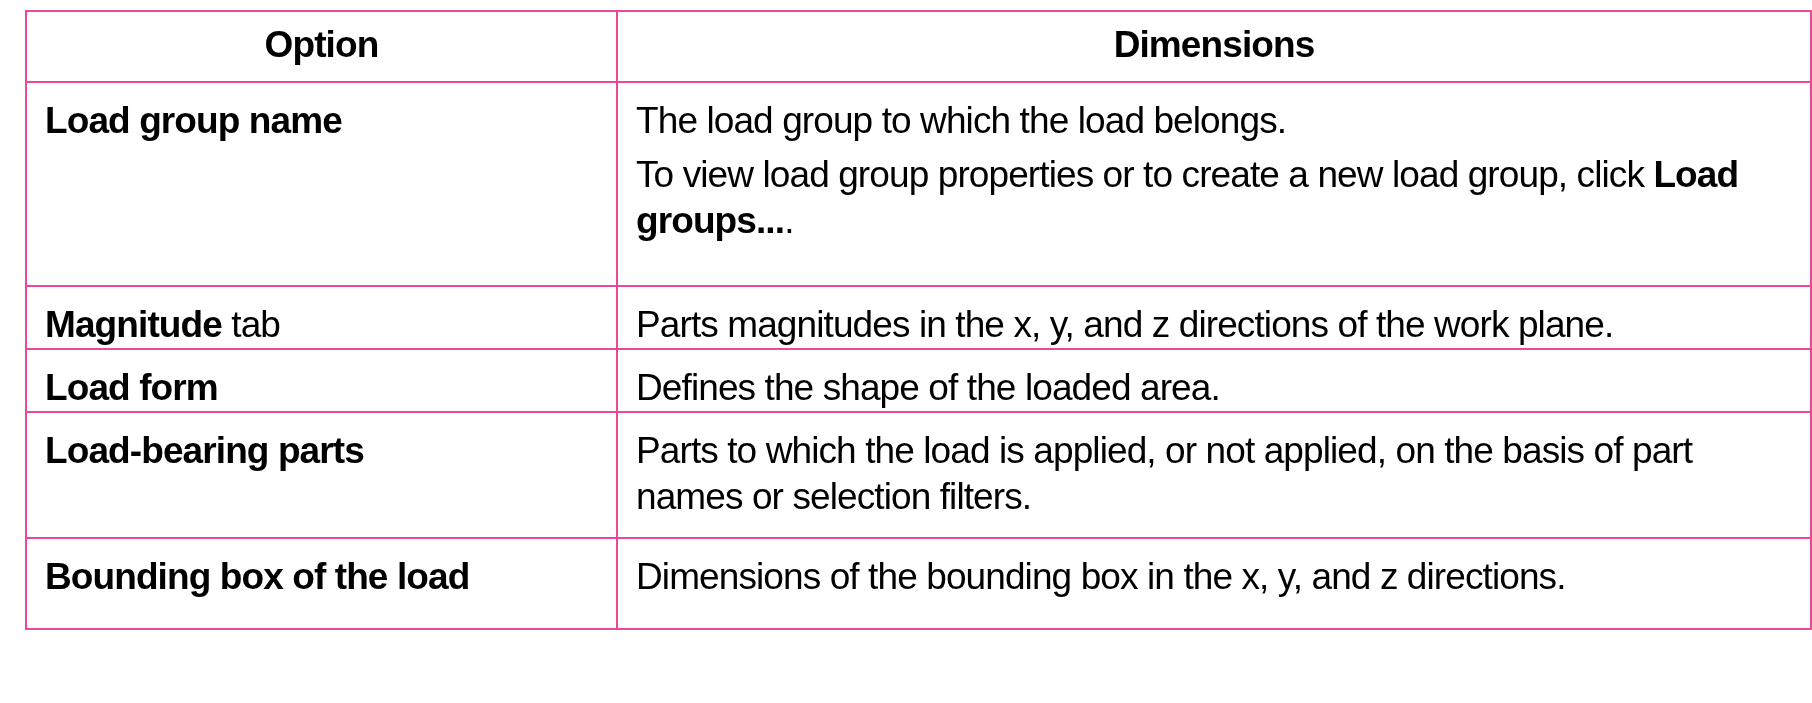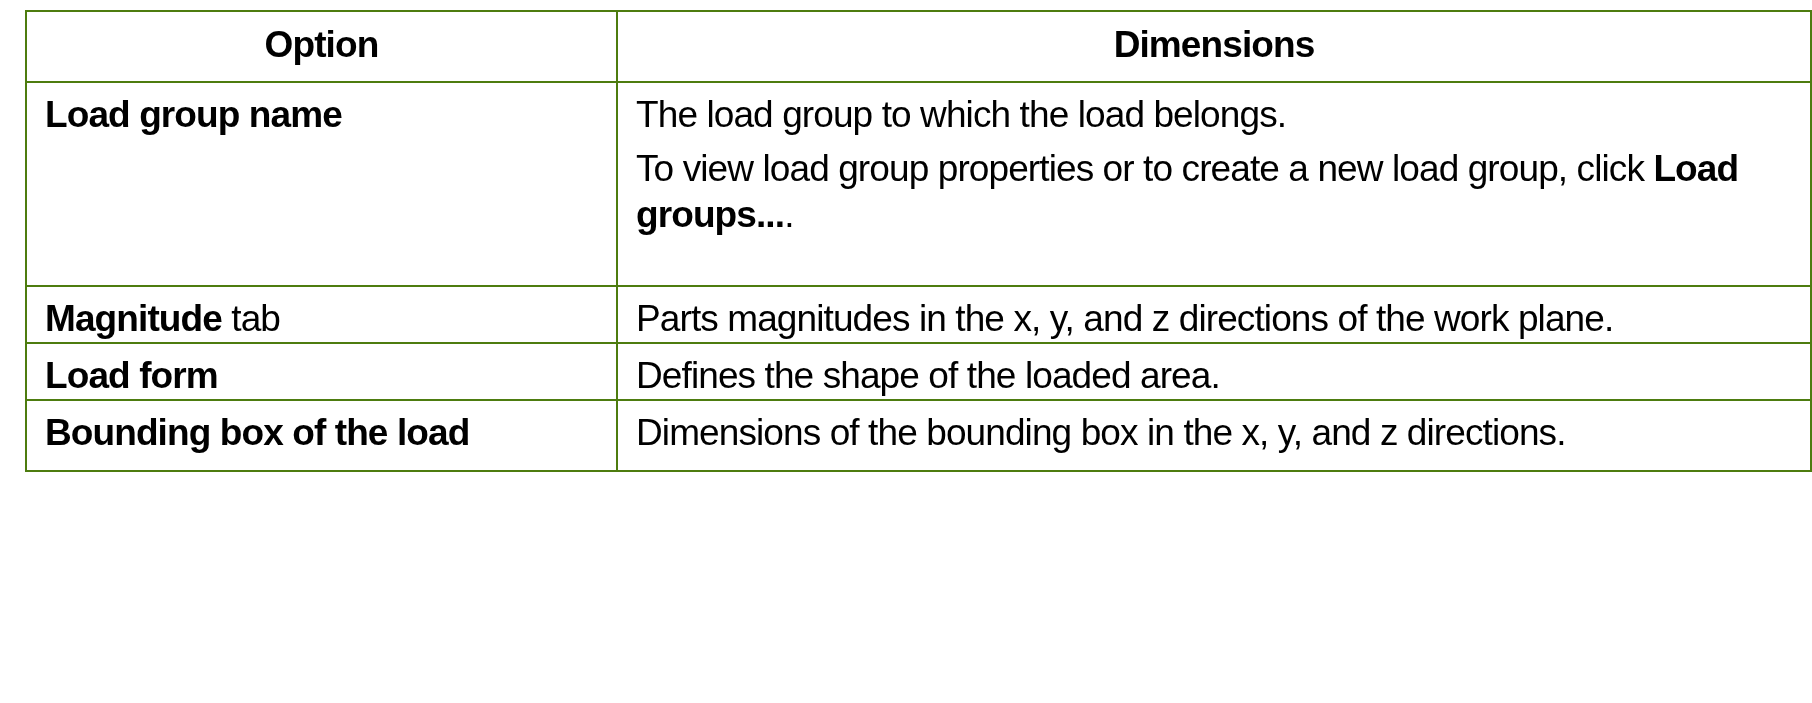--- a/index.html
+++ b/index.html
@@ -19,56 +19,56 @@
       position: absolute;
       left: 25px;
       top: 10px;
       width: 1785px;
       border-collapse: collapse;
       table-layout: fixed;
     }
     table.options col.c-option { width: 591px; }
     table.options col.c-desc { width: 1194px; }
     table.options th, table.options td {
-      border: 2px solid #4d7c0f;
+      border: 2px solid #ec4899;
       vertical-align: top;
       font-size: 37px;
       letter-spacing: -0.9px;
       line-height: 46px;
       padding: 0 18px;
       text-align: left;
     }
     table.options th {
       font-weight: bold;
       text-align: center;
       height: 71px;
       vertical-align: middle;
       padding-top: 0;
       padding-bottom: 4px;
       box-sizing: border-box;
     }
     table.options td {
-      padding-top: 9px;
+      padding-top: 15px;
       box-sizing: border-box;
     }
     td.opt { font-weight: bold; }
     td.opt .plain { font-weight: normal; }
     td.desc p {
       margin: 0;
     }
     td.desc p + p {
       margin-top: 8px;
     }
     td.desc b { font-weight: bold; }
     tr.r1 td { height: 204px; }
     tr.r2 td { height: 53px; }
     tr.r3 td { height: 55px; }
     tr.r4 td { height: 71px; }
     tr.r5 td { height: 126px; }
-    tr.r6 td { height: 71px; border-radius: 21px; }
+    tr.r6 td { height: 91px; border-radius: 21px; }
   </style>
 </head>
 <body>
 
 <table class="options">
   <colgroup>
     <col class="c-option">
     <col class="c-desc">
   </colgroup>
   <thead>
@@ -90,20 +90,26 @@
       <td class="desc">
         <p>Parts magnitudes in the x, y, and z directions of the work plane.</p>
       </td>
     </tr>
     <tr class="r3">
       <td class="opt"><span>Load form</span><span class="plain"></span></td>
       <td class="desc">
         <p>Defines the shape of the loaded area.</p>
       </td>
     </tr>
+    <tr class="r5">
+      <td class="opt"><span>Load-bearing parts</span><span class="plain"></span></td>
+      <td class="desc">
+        <p>Parts to which the load is applied, or not applied, on the basis of part names or selection filters.</p>
+      </td>
+    </tr>
     <tr class="r6">
       <td class="opt"><span>Bounding box of the load</span><span class="plain"></span></td>
       <td class="desc">
         <p>Dimensions of the bounding box in the x, y, and z directions.</p>
       </td>
     </tr>
   </tbody>
 </table>
 
 </body></html>

